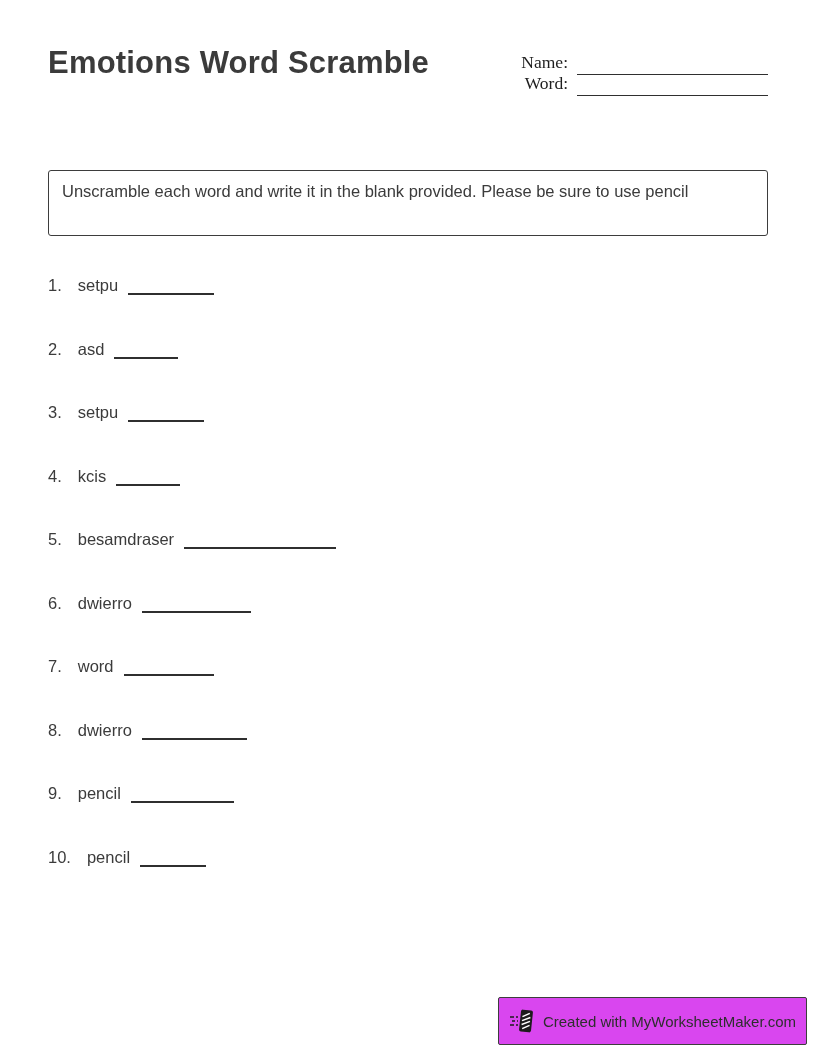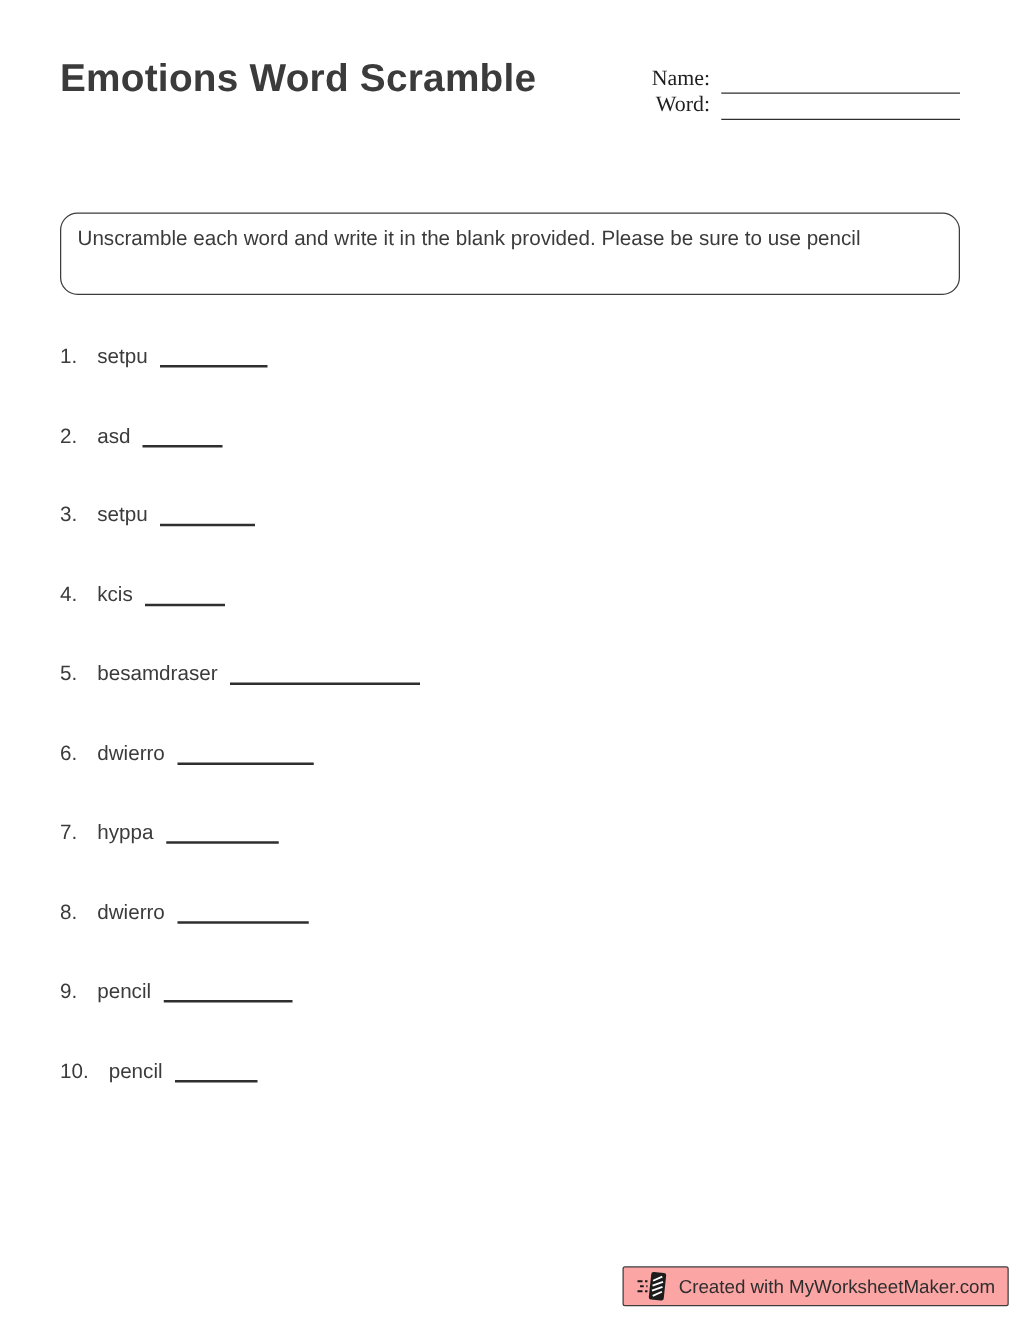--- a/index.html
+++ b/index.html
@@ -52,21 +52,21 @@
 
   
   .instructions-box {
     position: absolute;
     left: 48px;
     top: 170px;
     width: 720px;
     height: 66px;
     box-sizing: border-box;
     border: 1.6px solid var(--border, #3d3d3d);
-    border-radius: 14px;
+    border-radius: 3px;
     padding: 8px 13px;
   }
   .instructions-text {
     font-size: 16.5px;
     line-height: 24px;
     max-width: 648px;
     color: var(--text, #3b3b3b);
   }
 
   
@@ -92,29 +92,29 @@
     position: relative;
     top: 4px;
   }
 
   
   .footer-badge {
     position: absolute;
     right: 9px;
     bottom: 11px;
     width: 309px;
-    height: 32px;
+    height: 48px;
     box-sizing: border-box;
     border: 1.6px solid var(--border, #3d3d3d);
     border-radius: 2px;
     display: flex;
     align-items: center;
     justify-content: center;
     gap: 8px;
-    background: #fca5a5;
+    background: #d946ef;
   }
   .footer-text {
     font-size: 15px;
     color: #2e2e2e;
     white-space: nowrap;
   }
   .logo-icon { display: block; }
 </style>
 </head>
 <body>
@@ -170,21 +170,21 @@
     </div>
 
     <div class="list-item">
       <span class="item-number">6.</span>
       <span class="item-word">dwierro</span>
       <span class="answer-blank" style="width: 109px;"></span>
     </div>
 
     <div class="list-item">
       <span class="item-number">7.</span>
-      <span class="item-word">hyppa</span>
+      <span class="item-word">word</span>
       <span class="answer-blank" style="width: 90px;"></span>
     </div>
 
     <div class="list-item">
       <span class="item-number">8.</span>
       <span class="item-word">dwierro</span>
       <span class="answer-blank" style="width: 105px;"></span>
     </div>
 
     <div class="list-item">

